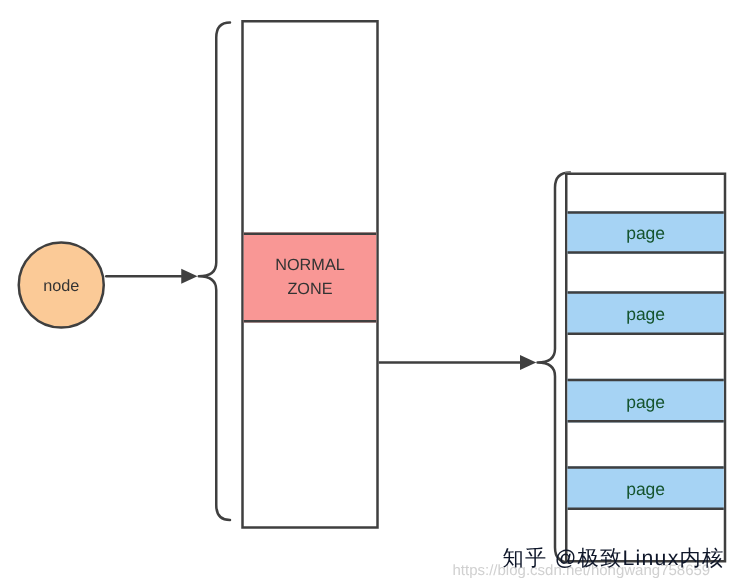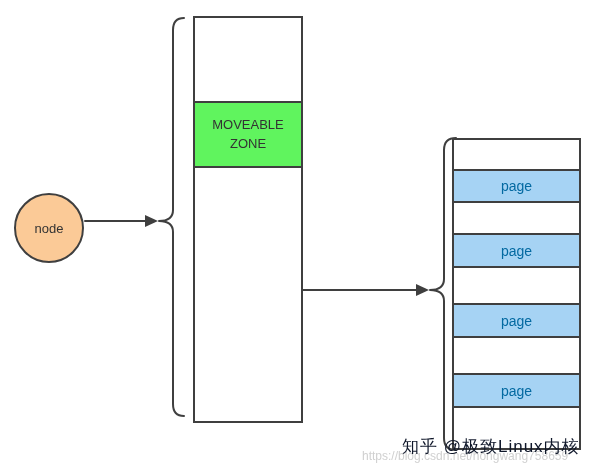--- a/index.html
+++ b/index.html
@@ -30,21 +30,21 @@
   .zs-2{height:85px;}
   .zs-normal{height:72px;background:#F99795;border-top:2px solid #3f3f3f;border-bottom:2px solid #3f3f3f;}
   .zs-3{height:96px;}
 
   
   .page-column{
     position:absolute;left:452px;top:138px;width:129px;height:312px;
     border:2px solid #3f3f3f;background:#ffffff;box-sizing:border-box;
     display:flex;flex-direction:column;
   }
-  .page-row{display:flex;align-items:center;justify-content:center;box-sizing:border-box;font-size:14px;color:#0369a1;}
+  .page-row{display:flex;align-items:center;justify-content:center;box-sizing:border-box;font-size:14px;color:#14532d;}
   .page-row.page{background:#A6D3F4;border-top:2px solid #3f3f3f;border-bottom:2px solid #3f3f3f;}
   .pr-1{height:29px;} .pr-2{height:34px;} .pr-3{height:30px;} .pr-4{height:35px;}
   .pr-5{height:35px;} .pr-6{height:35px;} .pr-7{height:35px;} .pr-8{height:35px;} .pr-9{height:40px;}
 
   
   .wm-brand{
     position:absolute;left:402px;top:435px;font-size:17px;color:#0f172a;
     letter-spacing:1px;white-space:nowrap;z-index:5;
   }
   .wm-url{
@@ -73,24 +73,24 @@
 
     <path d="M456 138 Q444 138 444 150 L444 279 Q444 290 430 290 Q444 290 444 301 L444 438 Q444 450 456 450"></path>
   </svg>
 
   <div class="node-circle">
     <span>node</span>
   </div>
 
   <div class="zone-column">
     <div class="zone-section zs-1"></div>
-    <div class="zone-section zs-moveable">
-      <span class="zone-label">MOVEABLE ZONE</span>
+    <div class="zone-section zs-2"></div>
+    <div class="zone-section zs-normal">
+      <span class="zone-label">NORMAL ZONE</span>
     </div>
-    <div class="zone-section zs-2"></div>
     <div class="zone-section zs-3"></div>
   </div>
 
   <div class="page-column">
     <div class="page-row pr-1"></div>
     <div class="page-row page pr-2">page</div>
     <div class="page-row pr-3"></div>
     <div class="page-row page pr-4">page</div>
     <div class="page-row pr-5"></div>
     <div class="page-row page pr-6">page</div>

